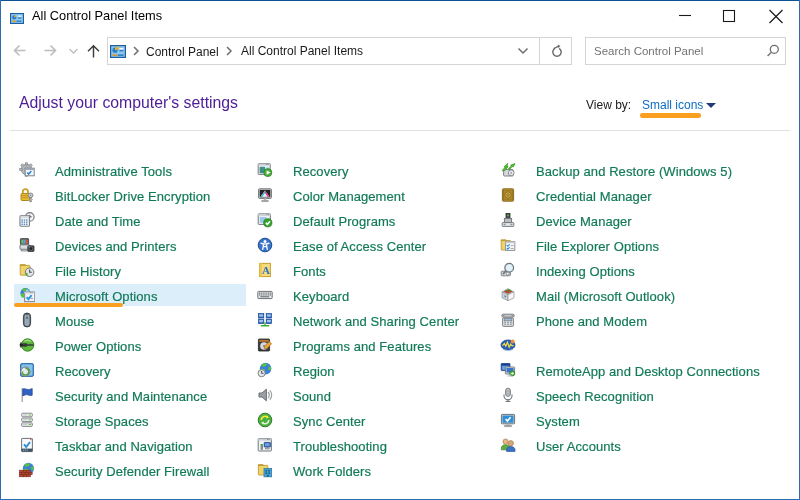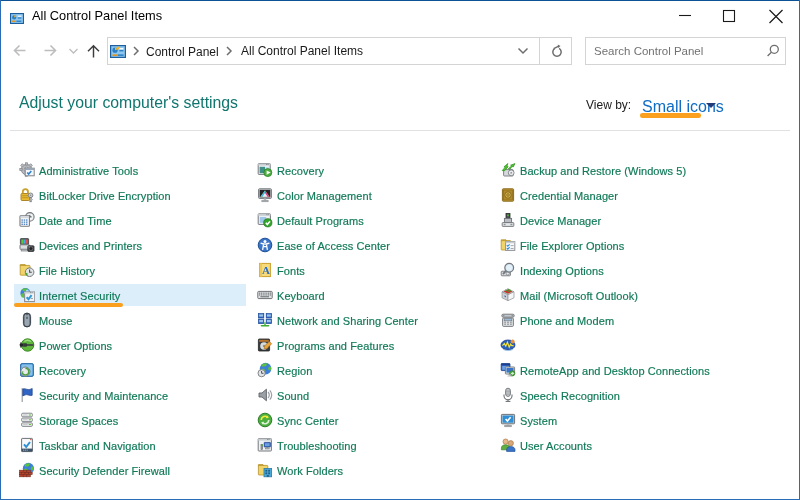--- a/index.html
+++ b/index.html
@@ -17,34 +17,34 @@
 .winbtn { position:absolute; top:0; }
 
 .navsvg { position:absolute; }
 #addrbar { left:107px; top:37px; width:465px; height:28px; border:1px solid #d4d4d4; background:#fff; }
 #addrsep { left:539px; top:38px; width:1px; height:26px; background:#d4d4d4; }
 #addricon { left:110px; top:44px; }
 .crumb { position:absolute; top:44px; font-size:12px; color:#1a1a1a; }
 #searchbox { left:585px; top:37px; width:201px; height:28px; border:1px solid #d4d4d4; background:#fff; }
 #searchtext { left:594px; top:45px; font-size:11.5px; color:#727272; }
 
-#hdr { left:19px; top:94px; font-size:15.8px; color:#0f766e; }
+#hdr { left:19px; top:94px; font-size:15.8px; color:#4c1d95; }
 #viewby { left:586px; top:98px; font-size:12px; color:#202020; }
-#smallicons { left:642px; top:98px; font-size:16px; color:#0f6cc4; }
+#smallicons { left:642px; top:98px; font-size:12px; color:#0f6cc4; }
 #tri { left:706px; top:103px; width:0; height:0; border-left:5.5px solid transparent;
   border-right:5px solid transparent; border-top:5px solid #223a77; }
 #u1 { left:640px; top:113px; width:61px; height:4.6px; background:#faa01e; border-radius:2.3px; }
 #sep { left:10px; top:130px; width:780px; height:1px; background:#e1e1e1; }
 
 #hl { left:14px; top:284px; width:232px; height:22px; background:#ddeefb; }
 #u2 { left:14px; top:302.6px; width:109px; height:4.8px; background:#faa01e; border-radius:2.4px; }
 .item { position:absolute; height:22px; display:flex; align-items:center; white-space:nowrap; }
 .item .ic { width:16px; height:16px; display:inline-block; flex:none; }
 .item .ic svg { display:block; }
-.item .lbl { margin-left:4px; font-size:11px; letter-spacing:0.08px; color:#117a58; padding-top:2px; -webkit-text-stroke:0.18px #117a58; }
+.item .lbl { margin-left:20px; font-size:13px; letter-spacing:0.08px; color:#117a58; padding-top:2px; -webkit-text-stroke:0.18px #117a58; }
 </style></head>
 <body>
 <div class="abs" id="b-top"></div>
 <div class="abs" id="b-left"></div>
 <div class="abs" id="b-right"></div>
 <div class="abs" id="b-bottom"></div>
 
 <div class="abs" id="titleicon"><svg width="14" height="11" viewBox="0 0 14 11" xmlns="http://www.w3.org/2000/svg">
       <rect x="0.5" y="0.5" width="13" height="10" fill="#8ec6ee" stroke="#1c5f9e" stroke-width="1.2"></rect>
       <circle cx="4.2" cy="4.4" r="2.1" fill="#2a7ec4"></circle>
@@ -214,21 +214,21 @@
         <path d="M9.5 4.2 l1.8 0.6 a5 5 0 0 1-0.4 3.2 l-2.4-1.2 z" fill="#59c23e"></path>
         <circle cx="8.3" cy="3.9" r="1.5" fill="#9fdcf8"></circle>
         <rect x="5.6" y="5" width="10.2" height="9.6" fill="#f2f3f5" stroke="#8e9297" stroke-width="1.2"></rect>
         <rect x="5.2" y="4.8" width="10" height="1.7" fill="#c8cdd2"></rect>
         <rect x="12.6" y="5.1" width="1" height="1" fill="#8e9297"></rect>
         <rect x="11" y="5.1" width="1" height="1" fill="#8e9297"></rect>
         <path d="M7.6 10.2 l1.9 2 3.1-4" stroke="#2e9bd6" stroke-width="2" fill="none"></path>
         <rect x="11.7" y="11" width="2.2" height="1" fill="#9aa0a6"></rect>
       </svg>
     </span>
-    <span class="lbl">Internet Security</span>
+    <span class="lbl">Microsoft Options</span>
   </div>
 <div class="item" style="left:19px;top:309px">
     <span class="ic">
       <svg width="16" height="16" viewBox="0 0 16 16" xmlns="http://www.w3.org/2000/svg">
         <rect x="4.4" y="1" width="7.2" height="14" rx="3.6" fill="#4e5a66" stroke="#333c45" stroke-width="0.9"></rect>
         <rect x="5.5" y="2.1" width="5" height="11.8" rx="2.5" fill="#9aa7b2"></rect>
         <rect x="7.2" y="1.6" width="1.6" height="5" fill="#333c45"></rect>
         <rect x="7.5" y="2.4" width="1" height="3" rx="0.5" fill="#d4dde4"></rect>
       </svg>
     </span>

